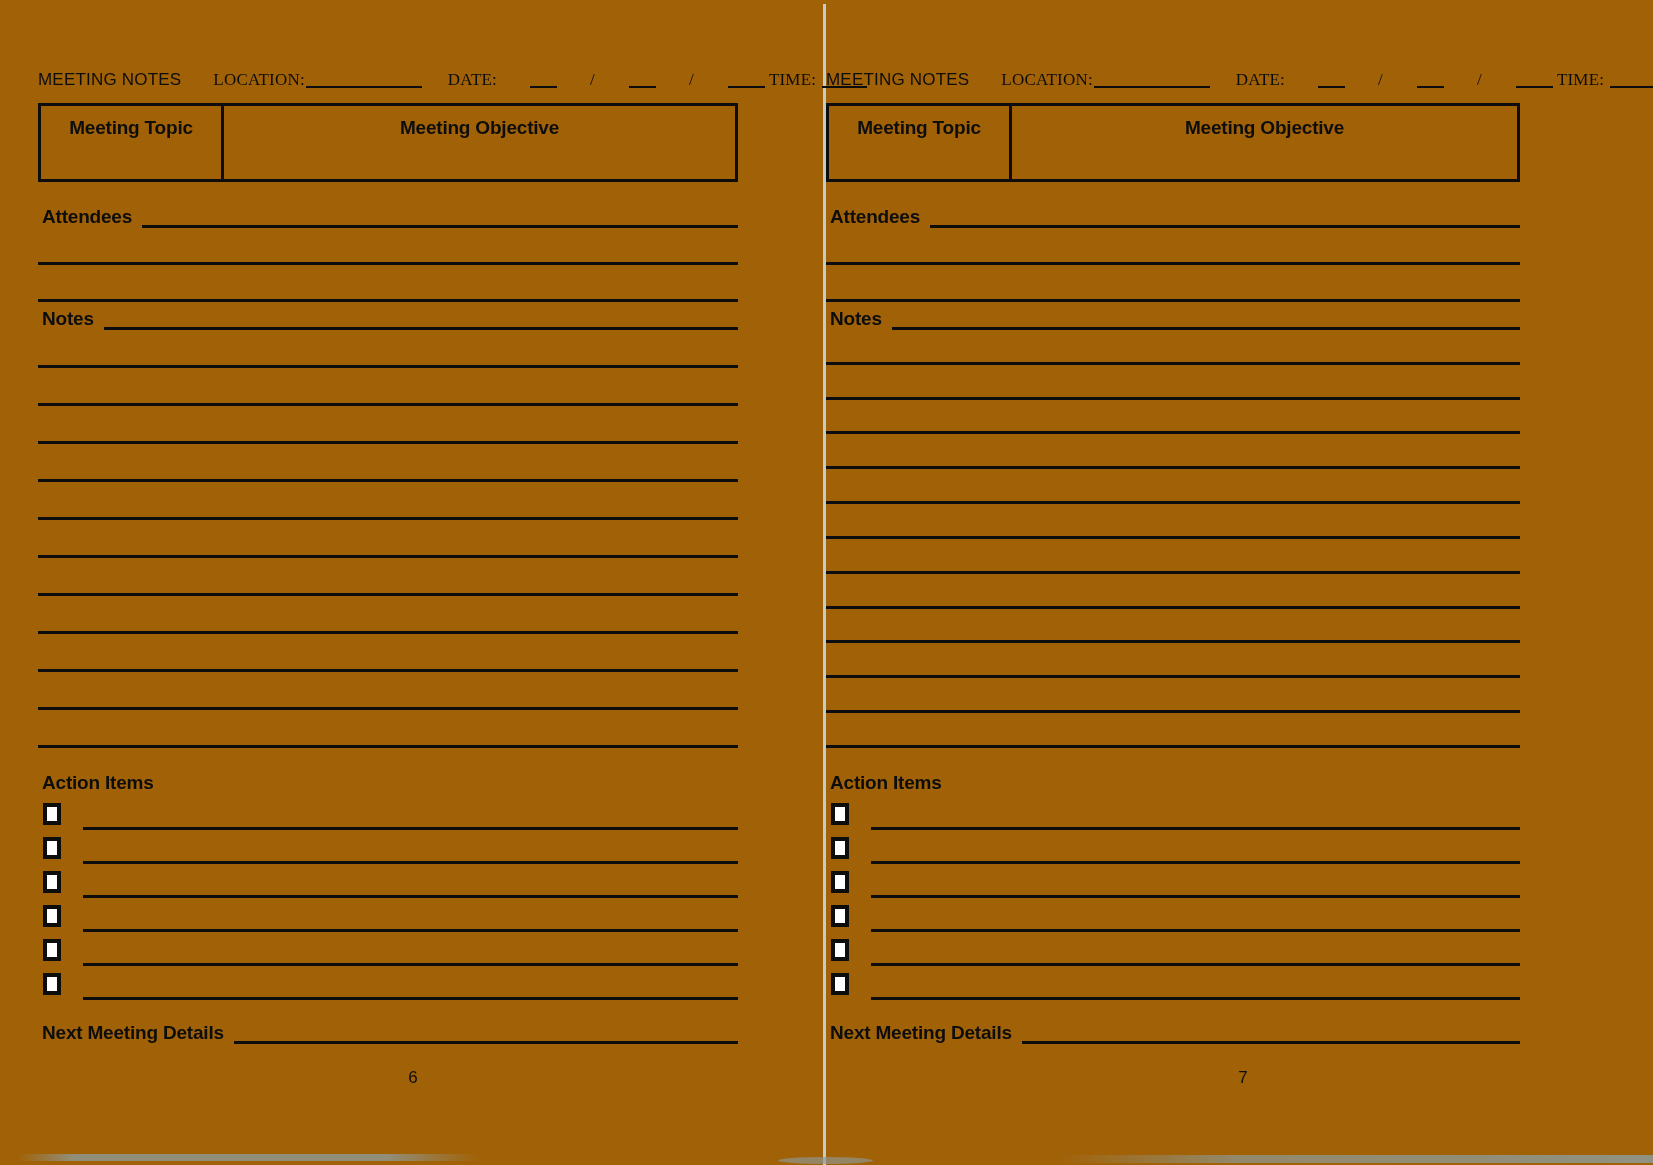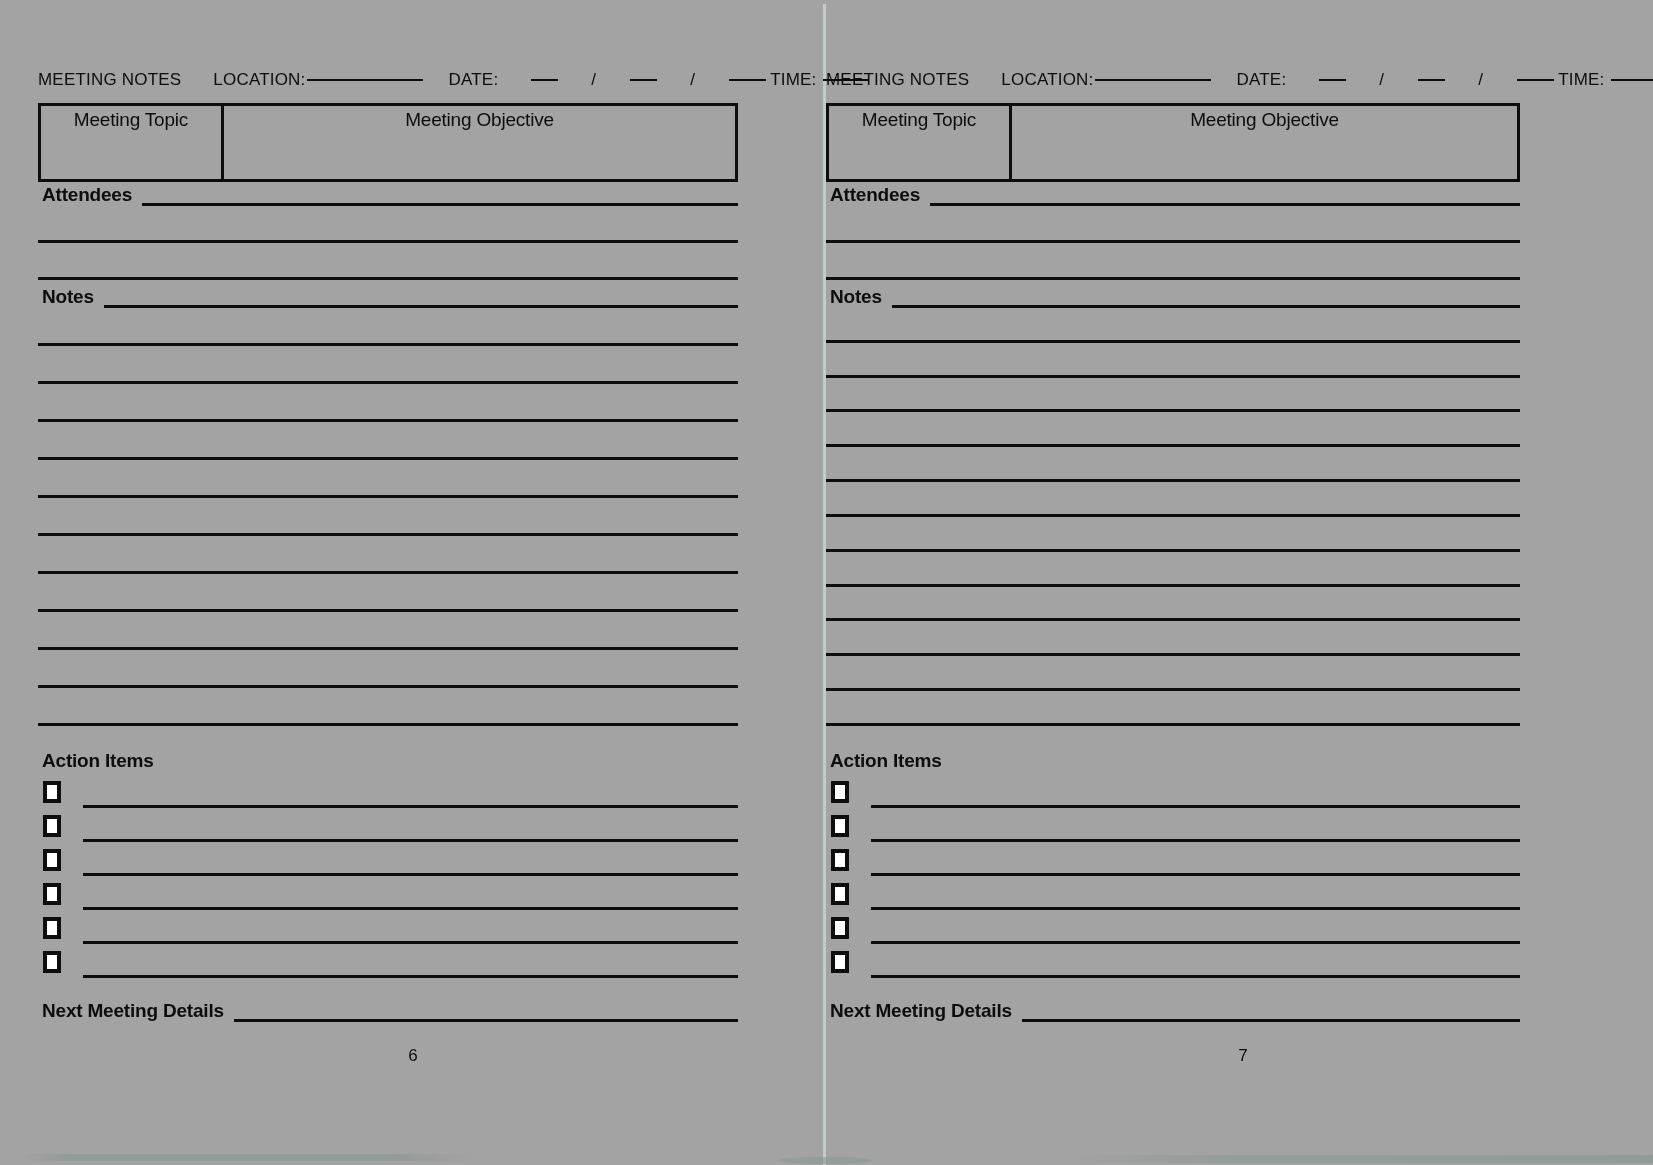--- a/index.html
+++ b/index.html
@@ -7,21 +7,21 @@
     --spine:#c3cdc7;
     --shadow:#8d9a96;
   }
   *{box-sizing:border-box; margin:0; padding:0;}
   html,body{background:#ffffff;}
   body{font-family:"Liberation Sans", sans-serif; color:var(--ink);}
 
   .canvas{
     position:relative;
     width:1653px; height:1165px;
-    background:#a3a3a3;
+    background:#a16207;
     overflow:hidden;
   }
 
   
   .spine{
     position:absolute; left:823px; top:4px; width:3px; height:1161px;
     background:var(--spine);
   }
   .shadow{position:absolute; pointer-events:none;}
   .shadow-left{
@@ -41,52 +41,52 @@
   .page{position:absolute; top:0; height:1165px;}
   .page-left{left:38px; width:700px;}
   .page-right{left:826px; width:694px;}
 
   
   .hdr{
     margin-top:66px; height:24px;
     display:flex; align-items:flex-end;
     font-size:17px; letter-spacing:.2px; white-space:nowrap;
   }
-  .hdr-field{display:flex; align-items:center;}
+  .hdr-field{display:flex; align-items:flex-end;font-family:Liberation Serif, serif;}
   .hdr-loc{margin-left:32px;}
   .hdr-date{margin-left:26px;gap:32px;}
   .hdr-time{margin-left:4px;}
   .blank{
     display:inline-block; height:4px; margin:0 0 2px 3px;
     border-bottom:2.5px solid var(--ink);
   }
   .w-loc{width:116px; margin-left:1px;}
   .w-dd{width:27px; margin-left:1px;}
   .w-yy{width:37px; margin-left:1px;}
   .w-time{width:45px; margin-left:6px;}
   .slash{margin:0 1px; font-size:17px;}
 
   
   .topic-box{
     margin-top:13px; height:79px;
     border:3px solid var(--ink);
     display:flex;
   }
-  .cell{padding-top:3px; text-align:center; font-weight:400; font-size:19px; letter-spacing:-0.2px;}
+  .cell{padding-top:11px; text-align:center; font-weight:700; font-size:19px; letter-spacing:-0.2px;}
   .cell-topic{width:183px; border-right:3px solid var(--ink);}
   .cell-objective{flex:1;}
 
   
   .label-row{
     display:flex; align-items:flex-end;
     height:24px; padding-left:4px;
     font-weight:700; font-size:19px; letter-spacing:-0.2px; white-space:nowrap;
   }
   .fill-line{flex:1; border-bottom:3px solid var(--ink); margin-left:10px; height:4px;}
-  .attendees-row{}
+  .attendees-row{margin-top:22px;}
   .notes-row{margin-top:4px;}
   .next-row{margin-top:16px; height:28px;}
 
   
   .attendees-lines .rule{height:37px; border-bottom:3px solid var(--ink);}
   .notes-lines{height:418px; display:flex; flex-direction:column;}
   .notes-lines .rule{flex:1; border-bottom:3px solid var(--ink);}
 
   
   .action-label-row{margin-top:20px; height:26px;}

